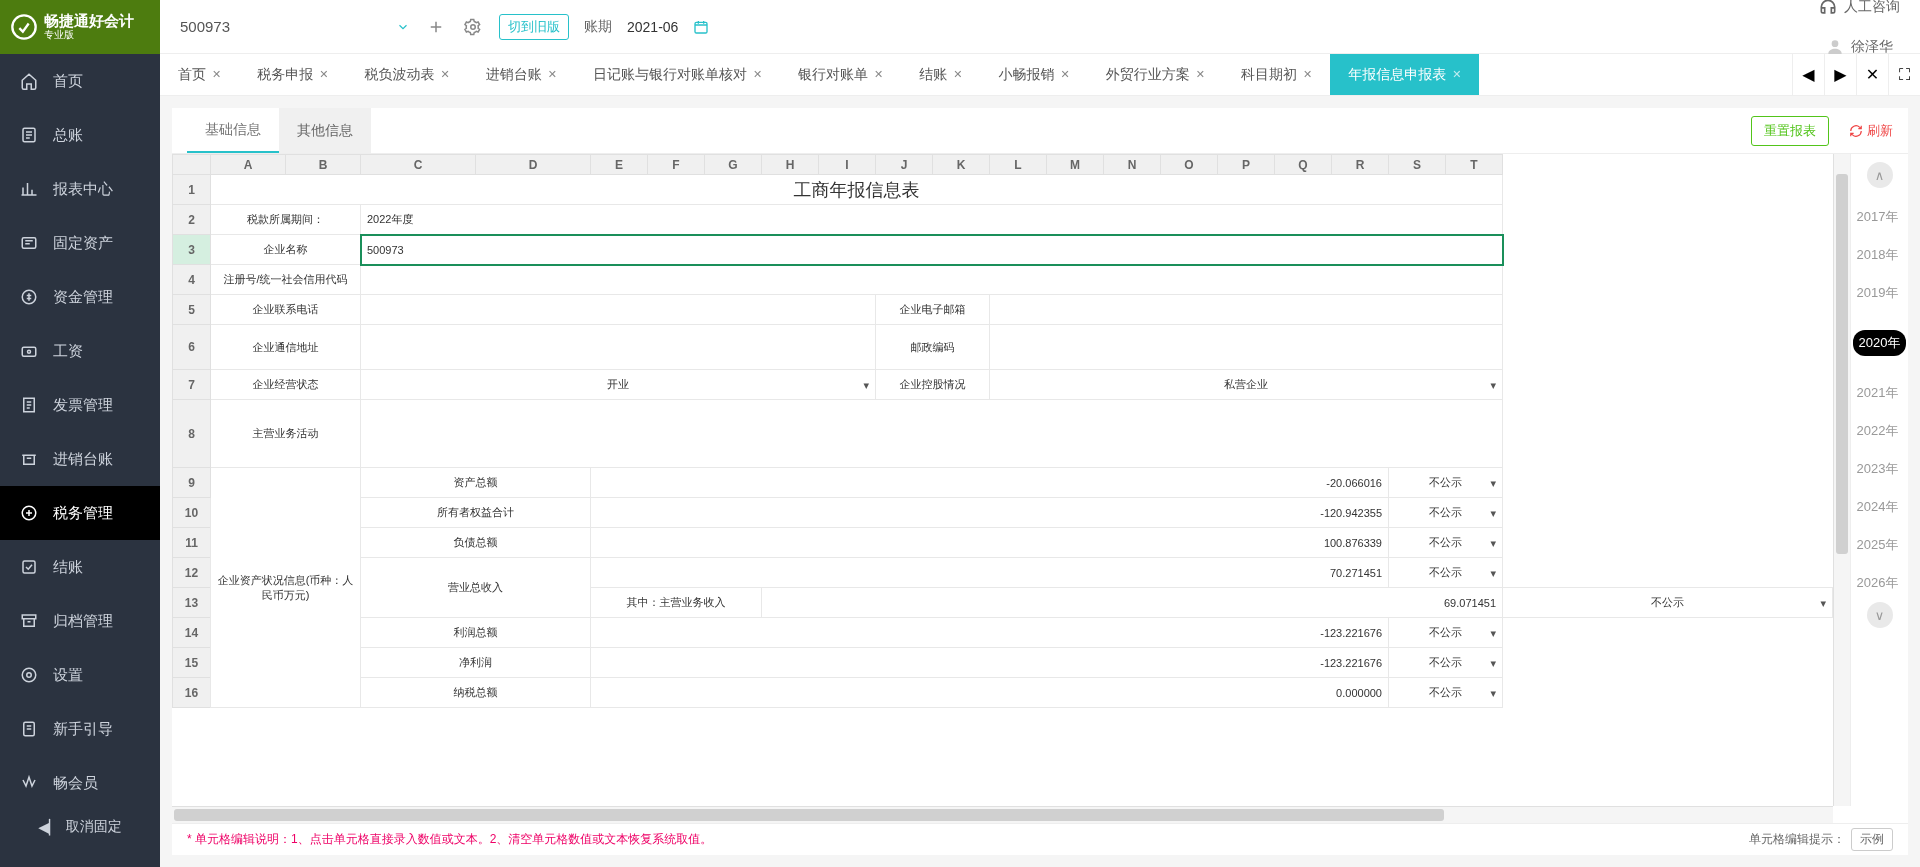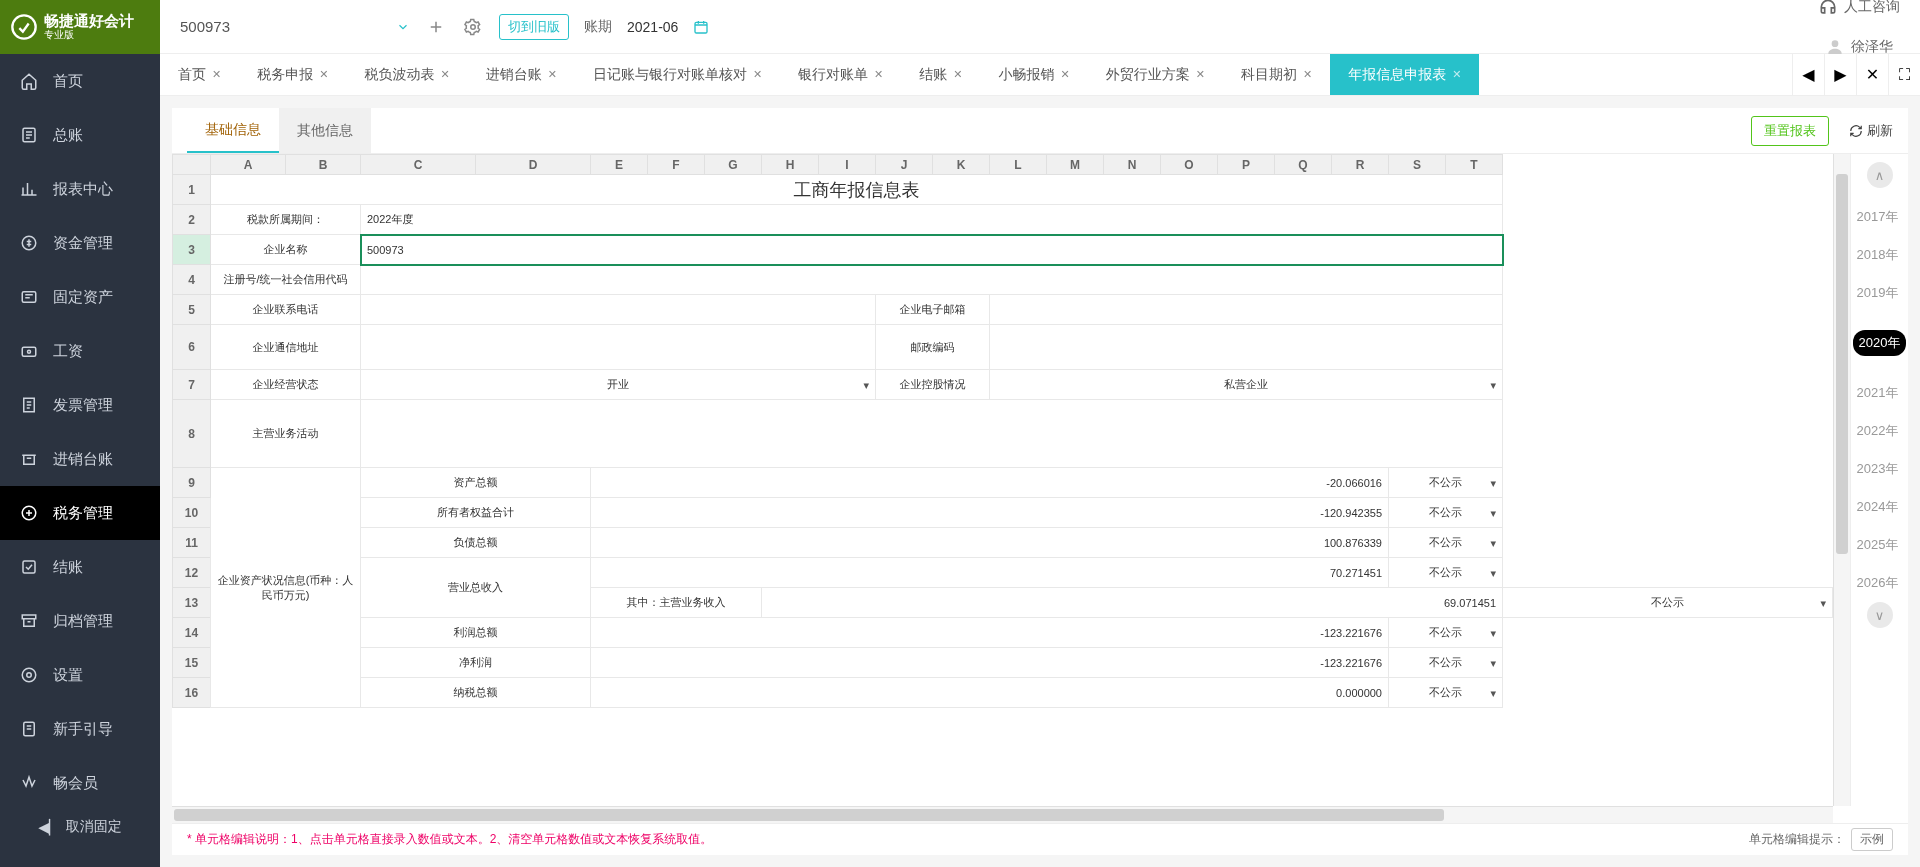--- a/index.html
+++ b/index.html
@@ -34,25 +34,25 @@
 .tab-close { font-size: 11px; opacity: .7; }
 .tab-ctrl { width: 32px; display: flex; align-items: center; justify-content: center; cursor: pointer; border-left: 1px solid #eee; }
 
 
 .content { position: fixed; left: 160px; top: 96px; right: 0; bottom: 0; background: #f5f5f5; padding: 12px; }
 .panel { background: #fff; height: 100%; display: flex; flex-direction: column; position: relative; }
 
 
 .subheader { height: 46px; display: flex; align-items: center; border-bottom: 1px solid #eee; padding: 0 15px; }
 .subtab { padding: 0 18px; height: 100%; display: flex; align-items: center; font-size: 14px; cursor: pointer; color: #666; }
-.subtab.active { color: #a16207; border-bottom: 2px solid #27c1ca; }
+.subtab.active { color: #737373; border-bottom: 2px solid #27c1ca; }
 .subtab.inactive { background: #f0f0f0; }
 .spacer { flex: 1; }
 .btn-green { border: 1px solid #52c41a; color: #52c41a; padding: 5px 12px; border-radius: 3px; font-size: 13px; cursor: pointer; margin-right: 20px; }
-.refresh { font-size: 13px; color: #404040; cursor: pointer; display: flex; align-items: center; gap: 4px; text-align: right; }
+.refresh { font-size: 13px; color: #ef4444; cursor: pointer; display: flex; align-items: center; gap: 4px; text-align: right; }
 
 
 .sheet-wrap { flex: 1; display: flex; overflow: hidden; position: relative; }
 .sheet { flex: 1; overflow: hidden; position: relative; }
 table.grid { border-collapse: collapse; width: 100%; table-layout: fixed; }
 .colhdr, .rowhdr, .corner { background: #f0f0f0; border: 1px solid #e0e0e0; font-size: 12px; color: #666; text-align: center; }
 .corner { background: #f0f0f0; }
 .colhdr { height: 20px; }
 .rowhdr { }
 td.cell { border: 1px solid #e8e8e8; font-size: 11px; color: #333; padding: 2px 6px; height: 30px; background: #fff; vertical-align: middle; }
@@ -123,34 +123,34 @@
         <span class="menu-icon">
           <svg viewBox="0 0 24 24" width="18" height="18" fill="none" stroke="currentColor" stroke-width="2">
             <path d="M4 20V10M10 20V4M16 20v-7M22 20H2"></path>
           </svg>
         </span>
         <span>报表中心</span>
       </div>
       <div class="menu-item">
         <span class="menu-icon">
           <svg viewBox="0 0 24 24" width="18" height="18" fill="none" stroke="currentColor" stroke-width="2">
+            <rect x="3" y="5" width="18" height="14" rx="2"></rect>
+            <path d="M7 9h10M7 13h6"></path>
+          </svg>
+        </span>
+        <span>固定资产</span>
+      </div>
+      <div class="menu-item">
+        <span class="menu-icon">
+          <svg viewBox="0 0 24 24" width="18" height="18" fill="none" stroke="currentColor" stroke-width="2">
             <circle cx="12" cy="12" r="9"></circle>
             <path d="M9 10h6M9 14h6M12 7v10"></path>
           </svg>
         </span>
         <span>资金管理</span>
-      </div>
-      <div class="menu-item">
-        <span class="menu-icon">
-          <svg viewBox="0 0 24 24" width="18" height="18" fill="none" stroke="currentColor" stroke-width="2">
-            <rect x="3" y="5" width="18" height="14" rx="2"></rect>
-            <path d="M7 9h10M7 13h6"></path>
-          </svg>
-        </span>
-        <span>固定资产</span>
       </div>
       <div class="menu-item">
         <span class="menu-icon">
           <svg viewBox="0 0 24 24" width="18" height="18" fill="none" stroke="currentColor" stroke-width="2">
             <rect x="3" y="7" width="18" height="12" rx="2"></rect>
             <circle cx="12" cy="13" r="2"></circle>
           </svg>
         </span>
         <span>工资</span>
       </div>

